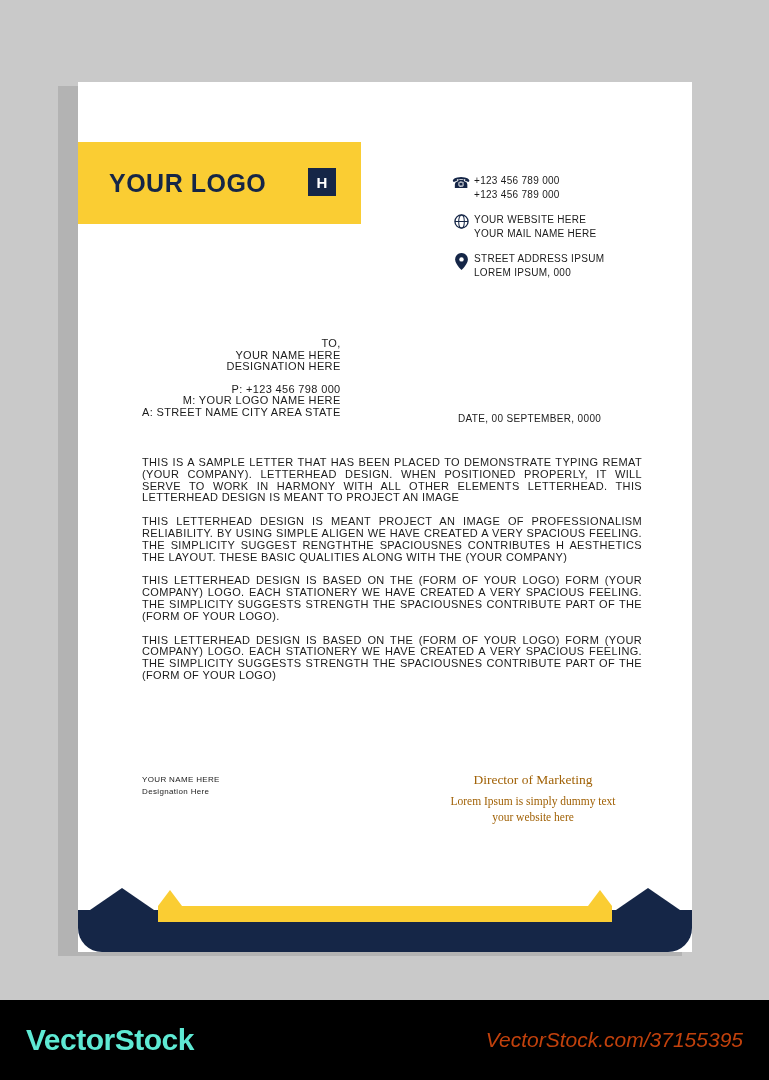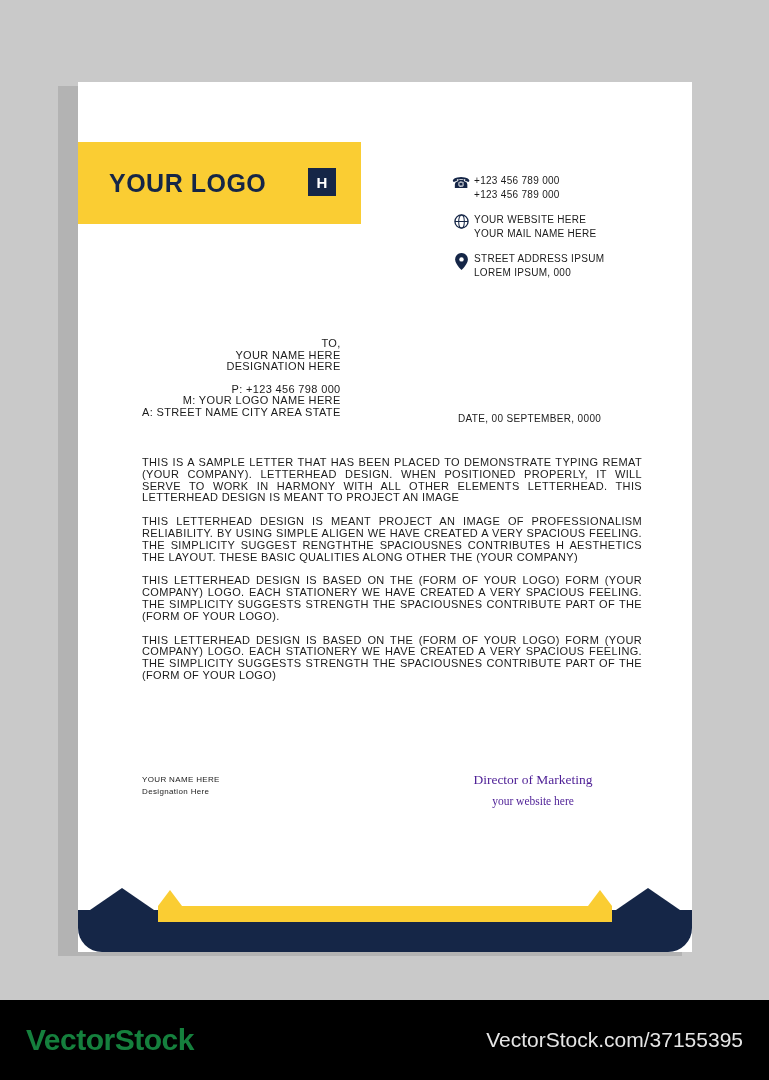--- a/index.html
+++ b/index.html
@@ -142,21 +142,21 @@
     line-height: 12px;
     color: #1b1b1b;
   }
   .sign-right {
     position: absolute;
     left: 310px;
     top: 690px;
     width: 290px;
     text-align: center;
     font-family: "Liberation Serif", serif;
-    color: #4c1d95;
+    color: #a16207;
   }
   .sign-title { font-size: 13.5px; margin-bottom: 5px; }
   .sign-sub { font-size: 11.5px; line-height: 16px; }
 
   
   .footer {
     position: absolute;
     left: 0;
     bottom: 0;
     width: 614px;
@@ -225,29 +225,30 @@
     width: 769px;
     height: 80px;
     background: #000000;
     display: flex;
     align-items: center;
     justify-content: space-between;
     box-sizing: border-box;
     padding: 0 26px;
   }
   .wm-brand {
-    color: #15803d;
+    color: #5eead4;
     font-size: 30px;
     font-weight: bold;
     letter-spacing: -0.5px;
   }
   .wm-id {
-    color: #e5e5e5;
+    color: #c2410c;
     font-size: 21px;
     letter-spacing: 0px;
+    font-style: italic;
   }
 </style>
 </head>
 <body>
 
 <div class="sheet-shadow"></div>
 
 <div class="sheet">
 
   <div class="logo-block">
@@ -300,32 +301,33 @@
     <div>DESIGNATION HERE</div>
     <div class="sub">P:  +123 456 798 000</div>
     <div>M: YOUR LOGO NAME HERE</div>
     <div>A:  STREET NAME CITY AREA STATE</div>
   </div>
 
   <div class="date-line">DATE, 00 SEPTEMBER, 0000</div>
 
   <div class="body-copy">
     <div class="para">THIS IS A SAMPLE LETTER THAT HAS BEEN PLACED TO DEMONSTRATE TYPING REMAT (YOUR COMPANY). LETTERHEAD DESIGN. WHEN POSITIONED PROPERLY, IT WILL SERVE TO WORK IN HARMONY WITH ALL OTHER ELEMENTS LETTERHEAD. THIS LETTERHEAD DESIGN IS MEANT TO PROJECT AN IMAGE</div>
-    <div class="para">THIS LETTERHEAD DESIGN IS MEANT PROJECT AN IMAGE OF PROFESSIONALISM RELIABILITY. BY USING SIMPLE ALIGEN WE HAVE CREATED A VERY SPACIOUS FEELING. THE SIMPLICITY SUGGEST  RENGTHTHE SPACIOUSNES CONTRIBUTES H AESTHETICS THE LAYOUT. THESE BASIC QUALITIES ALONG OTHER THE (YOUR COMPANY)</div>
+    <div class="para">THIS LETTERHEAD DESIGN IS MEANT PROJECT AN IMAGE OF PROFESSIONALISM RELIABILITY. BY USING SIMPLE ALIGEN WE HAVE CREATED A VERY SPACIOUS FEELING. THE SIMPLICITY SUGGEST  RENGTHTHE SPACIOUSNES CONTRIBUTES H AESTHETICS THE LAYOUT. THESE BASIC QUALITIES ALONG WITH THE (YOUR COMPANY)</div>
     <div class="para">THIS LETTERHEAD DESIGN IS BASED ON THE (FORM OF YOUR LOGO) FORM (YOUR COMPANY) LOGO. EACH STATIONERY WE HAVE CREATED A VERY SPACIOUS FEELING. THE SIMPLICITY SUGGESTS STRENGTH THE SPACIOUSNES CONTRIBUTE PART OF THE (FORM OF YOUR LOGO).</div>
     <div class="para">THIS LETTERHEAD DESIGN IS BASED ON THE (FORM OF YOUR LOGO) FORM (YOUR COMPANY) LOGO. EACH STATIONERY WE HAVE CREATED A VERY SPACIOUS FEELING. THE SIMPLICITY SUGGESTS STRENGTH THE SPACIOUSNES CONTRIBUTE PART OF THE (FORM OF YOUR LOGO)</div>
   </div>
 
   <div class="sign-left">
     <div>YOUR NAME HERE</div>
     <div>Designation Here</div>
   </div>
 
   <div class="sign-right">
     <div class="sign-title">Director of Marketing</div>
+    <div class="sign-sub">Lorem Ipsum is simply dummy text</div>
     <div class="sign-sub">your website here</div>
   </div>
 
   <div class="footer">
     <div class="footer-navy-tri-l"></div>
     <div class="footer-navy-tri-r"></div>
     <div class="footer-navy"></div>
     <div class="footer-yellow-tri-l"></div>
     <div class="footer-yellow-tri-r"></div>
     <div class="footer-yellow"></div>

